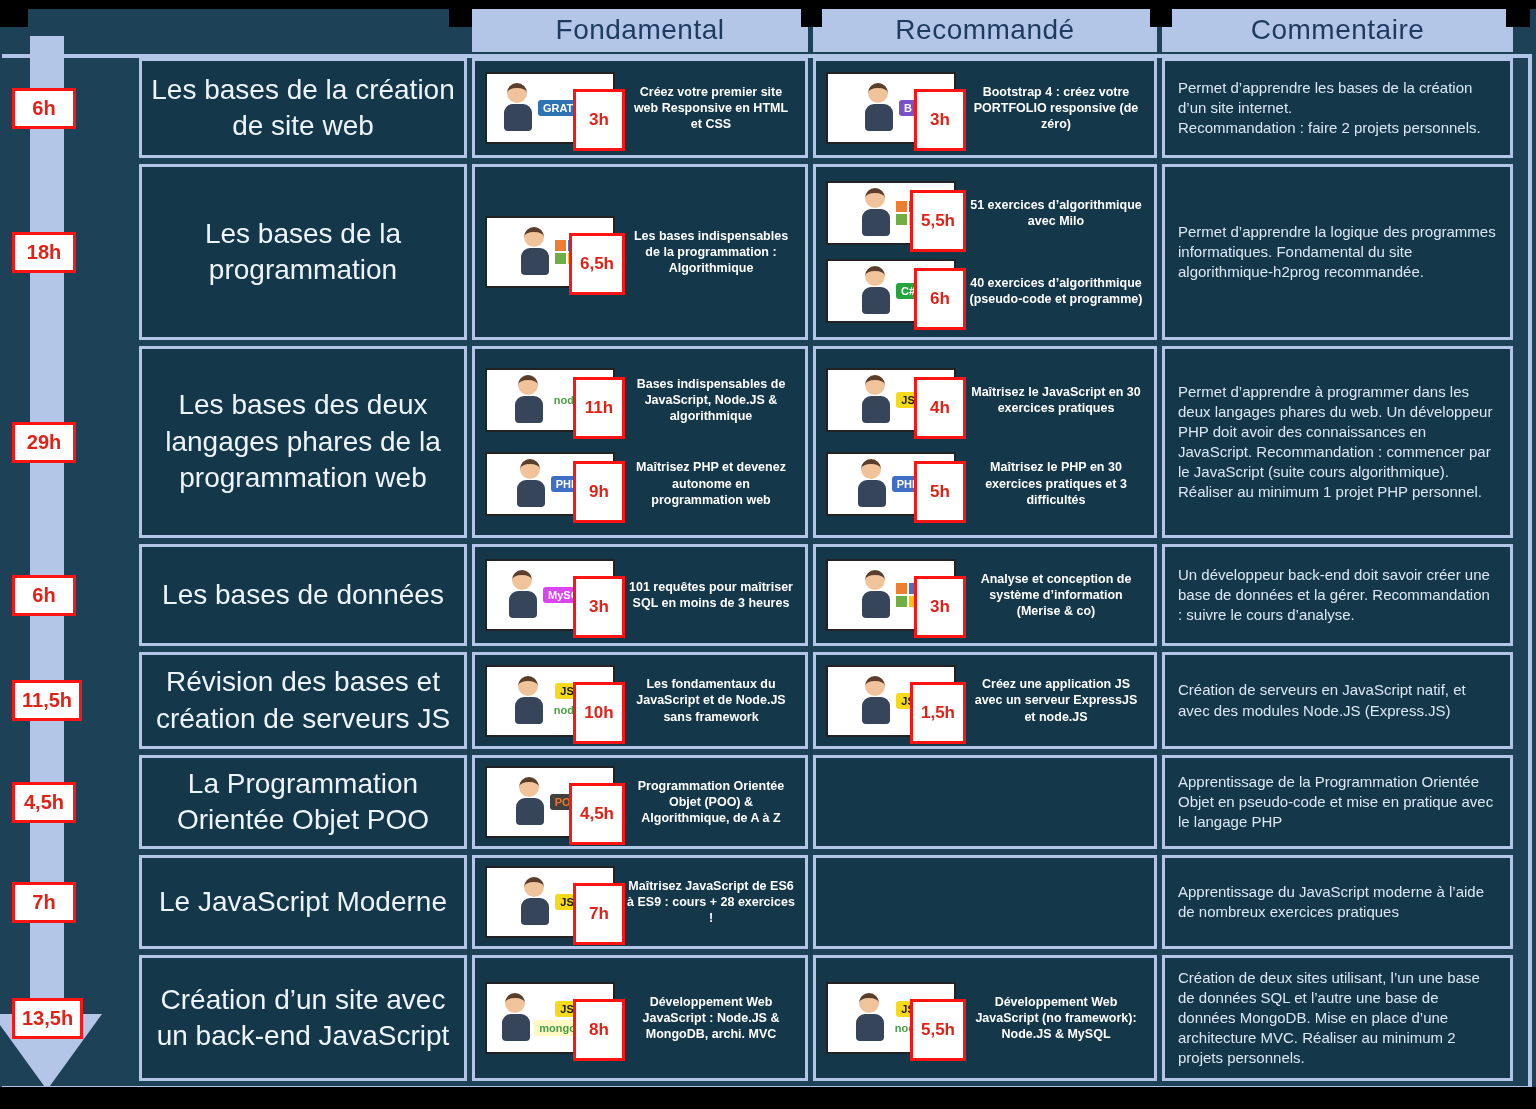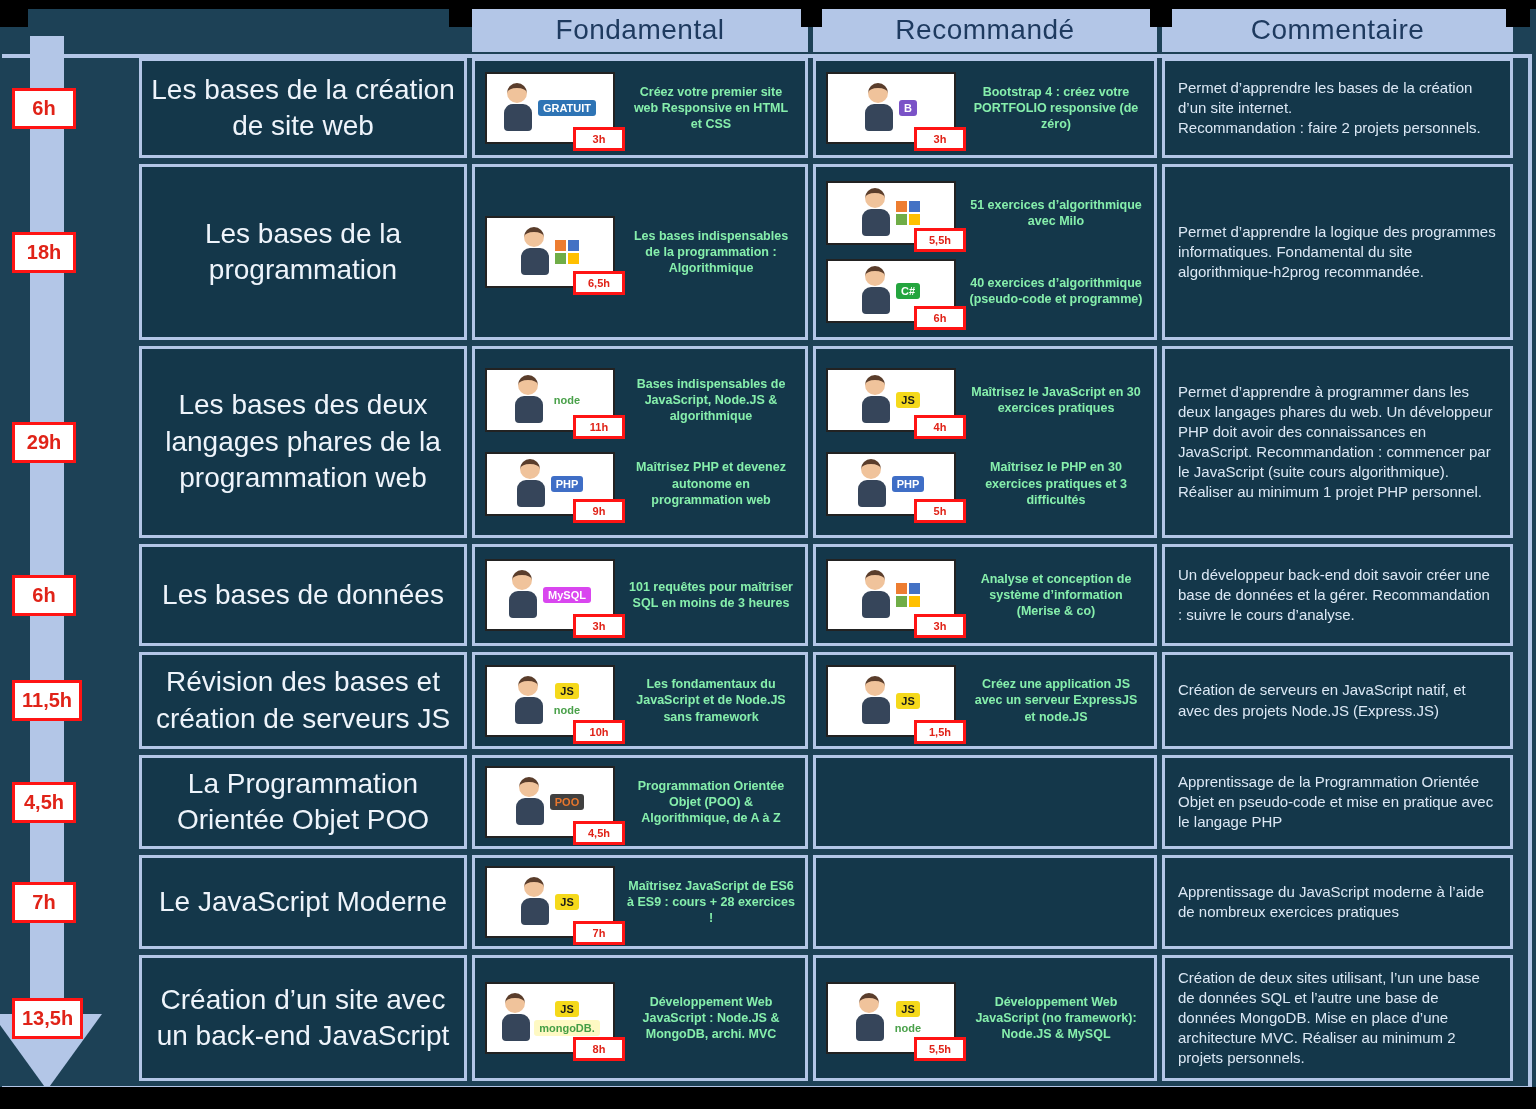--- a/index.html
+++ b/index.html
@@ -29,23 +29,23 @@
   .badge{background:#fff;border:3px solid #ff1414;color:#e02318;font-weight:bold;
          font-size:20px;padding:6px 7px;min-width:44px;text-align:center;}
   .cell.title{display:flex;align-items:center;justify-content:center;text-align:center;
               color:#eef4fb;font-size:28px;line-height:1.3;padding:2px 6px;}
   .cell.courses{display:flex;flex-direction:column;justify-content:space-evenly;padding:4px 0;}
   .course{display:flex;align-items:center;gap:12px;padding:4px 10px;}
   .thumb{position:relative;flex:none;width:126px;height:68px;background:#fff;border:2px solid #222;
          display:flex;align-items:center;justify-content:center;gap:6px;}
   .thumb.small{height:60px;}
   .thumb-hours{position:absolute;right:-12px;bottom:-9px;background:#fff;border:3px solid #ff1414;
-               color:#e02318;font-weight:bold;font-size:11px;text-align:center;
-               padding:3px 8px;min-width:30px;}
-  .course-label{flex:1;color:#86efac;font-weight:bold;font-size:12.5px;text-align:center;line-height:1.3;}
+               color:#e02318;font-weight:bold;font-size:17px;text-align:center;
+               padding:18px 8px;min-width:30px;}
+  .course-label{flex:1;color:#ffffff;font-weight:bold;font-size:12.5px;text-align:center;line-height:1.3;}
   .cell.comment{display:flex;align-items:center;padding:6px 13px;}
   .comment-text{color:#dce8f5;font-size:15px;line-height:1.34;white-space:pre-line;}
   
   .person{width:28px;height:50px;position:relative;flex:none;}
   .person .head{position:absolute;top:0;left:3px;width:20px;height:20px;border-radius:50%;
                 background:#f0c39b;border-top:5px solid #5a3d2b;box-sizing:border-box;}
   .person .body{position:absolute;top:21px;left:0;width:28px;height:27px;
                 border-radius:9px 9px 4px 4px;background:#36455a;}
   .chips{display:flex;flex-direction:column;gap:3px;align-items:center;max-width:62px;}
   .chip{font-weight:bold;font-size:11px;padding:2px 5px;border-radius:3px;white-space:nowrap;}
@@ -312,21 +312,21 @@
             </div>
             <div class="chips">
               <span class="chip" style="background: rgb(245, 217, 27); color: rgb(26, 26, 26);">JS</span>
             </div>
             <div class="thumb-hours">1,5h</div>
           </div>
           <div class="course-label">Créez une application JS avec un serveur ExpressJS et node.JS</div>
         </div>
       </div>
       <div class="cell comment">
-        <div class="comment-text">Création de serveurs en JavaScript natif, et avec des projets Node.JS (Express.JS)</div>
+        <div class="comment-text">Création de serveurs en JavaScript natif, et avec des modules Node.JS (Express.JS)</div>
       </div>
       <div class="badge-cell">
         <div class="badge">4,5h</div>
       </div>
       <div class="cell title">
         <span>La Programmation Orientée Objet POO</span>
       </div>
       <div class="cell courses">
         <div class="course">
           <div class="thumb">

